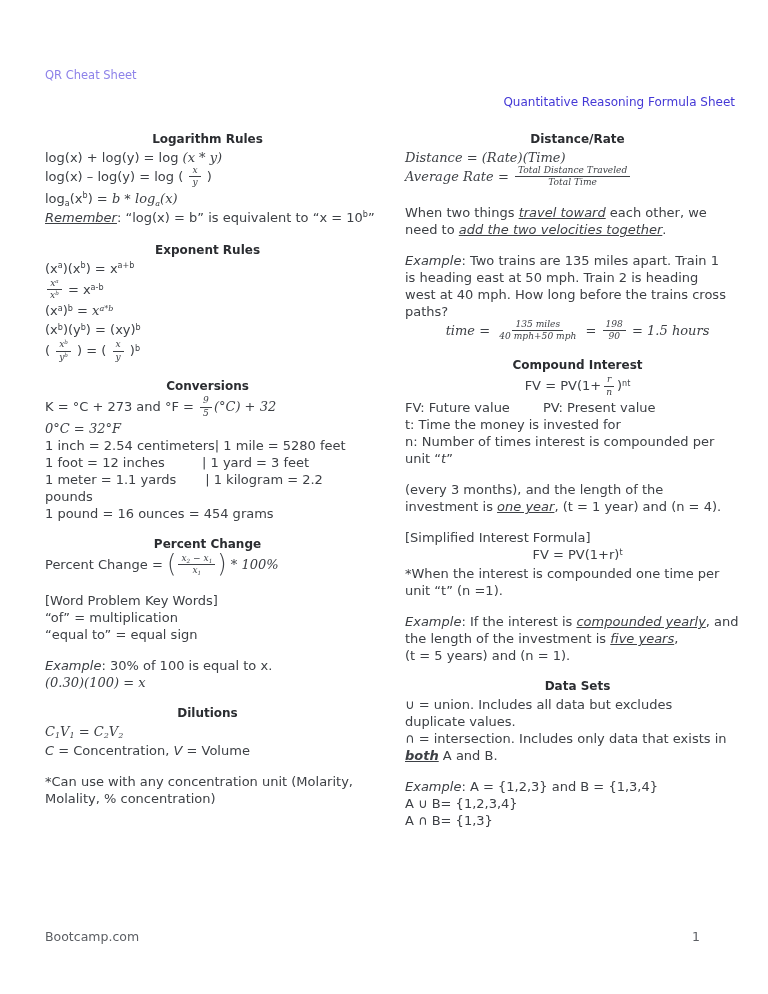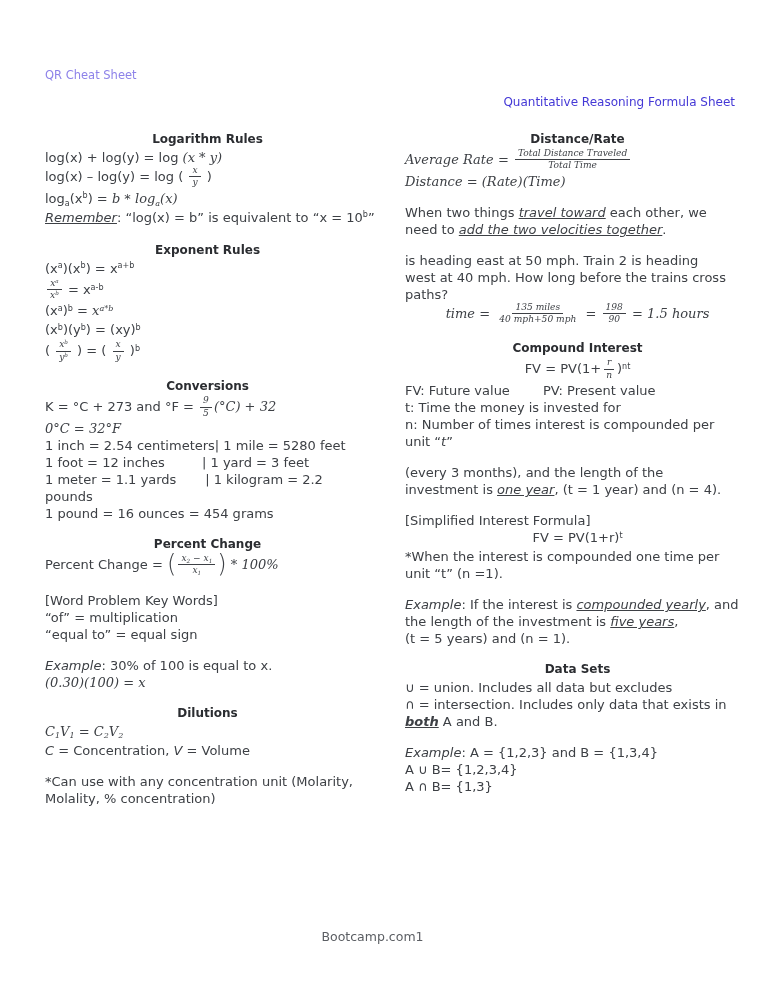--- a/index.html
+++ b/index.html
@@ -50,21 +50,21 @@
   .s-big{font-size:1.85em;font-weight:300;vertical-align:middle;line-height:0.9;position:relative;top:-1px;}
   .frac{
     display:inline-flex;flex-direction:column;align-items:center;
     vertical-align:middle;font-size:0.70em;line-height:1.25;
     margin:0 2px;text-align:center;position:relative;top:-1px;
   }
   .frac .num{padding:0 3px;border-bottom:1px solid currentColor;display:block;}
   .frac .den{padding:0 3px;display:block;}
   .footer{
     position:absolute;left:45px;right:68px;top:929px;
-    display:flex;justify-content:center;
+    display:flex;justify-content:space-between;
     font-size:12.5px;color:var(--footer);
   }
 </style>
 </head>
 <body>
 
 <div class="page">
   <div class="doc-label">QR Cheat Sheet</div>
   <h1 class="title">Quantitative Reasoning Formula Sheet</h1>
   <div class="columns">
@@ -128,29 +128,30 @@
           <div class="line"><span class="s-m">C</span><span class="s-m s-sub">1</span><span class="s-m">V</span><span class="s-m s-sub">1</span><span class="s-m"> = </span><span class="s-m">C</span><span class="s-m s-sub">2</span><span class="s-m">V</span><span class="s-m s-sub">2</span></div>
           <div class="line"><span class="s-i">C</span><span> = Concentration, </span><span class="s-i">V</span><span> = Volume</span></div>
           <div class="line blank"></div>
           <div class="line"><span>*Can use with any concentration unit (Molarity,</span></div>
           <div class="line"><span>Molality, % concentration)</span></div>
         </section>
       </div>
     <div class="col col-right">
         <section class="section">
           <div class="sec-h">Distance/Rate</div>
+          <div class="line"><span class="s-m">Distance = (Rate)(Time)</span></div>
           <div class="line"><span class="s-m">Average Rate = </span><span class="frac">
               <span class="num"><span class="s-m">Total Distance Traveled</span></span>
               <span class="den"><span class="s-m">Total Time</span></span>
             </span></div>
-          <div class="line"><span class="s-m">Distance = (Rate)(Time)</span></div>
           <div class="line blank"></div>
           <div class="line"><span>When two things </span><span class="s-i s-u">travel toward</span><span> each other, we</span></div>
           <div class="line"><span>need to </span><span class="s-i s-u">add the two velocities together</span><span>.</span></div>
           <div class="line blank"></div>
+          <div class="line"><span class="s-i">Example</span><span>: Two trains are 135 miles apart. Train 1</span></div>
           <div class="line"><span>is heading east at 50 mph. Train 2 is heading</span></div>
           <div class="line"><span>west at 40 mph. How long before the trains cross</span></div>
           <div class="line"><span>paths?</span></div>
           <div class="line c"><span class="s-m">time</span><span class="s-m"> = </span><span class="frac">
               <span class="num"><span class="s-m">135 miles</span></span>
               <span class="den"><span class="s-m">40 mph+50 mph</span></span>
             </span><span class="s-m"> = </span><span class="frac">
               <span class="num"><span class="s-m">198</span></span>
               <span class="den"><span class="s-m">90</span></span>
             </span><span class="s-m"> = 1.5 </span><span class="s-m">hours</span></div>
@@ -174,20 +175,21 @@
           <div class="line"><span>*When the interest is compounded one time per</span></div>
           <div class="line"><span>unit “t” (n =1).</span></div>
           <div class="line blank"></div>
           <div class="line"><span class="s-i">Example</span><span>: If the interest is </span><span class="s-i s-u">compounded yearly</span><span>, and</span></div>
           <div class="line"><span>the length of the investment is </span><span class="s-i s-u">five years</span><span>,</span></div>
           <div class="line"><span>(t = 5 years) and (n = 1).</span></div>
         </section>
         <section class="section">
           <div class="sec-h">Data Sets</div>
           <div class="line"><span>∪ = union. Includes all data but excludes</span></div>
+          <div class="line"><span>duplicate values.</span></div>
           <div class="line"><span>∩ = intersection. Includes only data that exists in</span></div>
           <div class="line"><span class="s-b s-i s-u">both</span><span> A and B.</span></div>
           <div class="line blank"></div>
           <div class="line"><span class="s-i">Example</span><span>: A = {1,2,3} and B = {1,3,4}</span></div>
           <div class="line"><span>A ∪ B= {1,2,3,4}</span></div>
           <div class="line"><span>A ∩ B= {1,3}</span></div>
         </section>
       </div>
   </div>
   <div class="footer">

